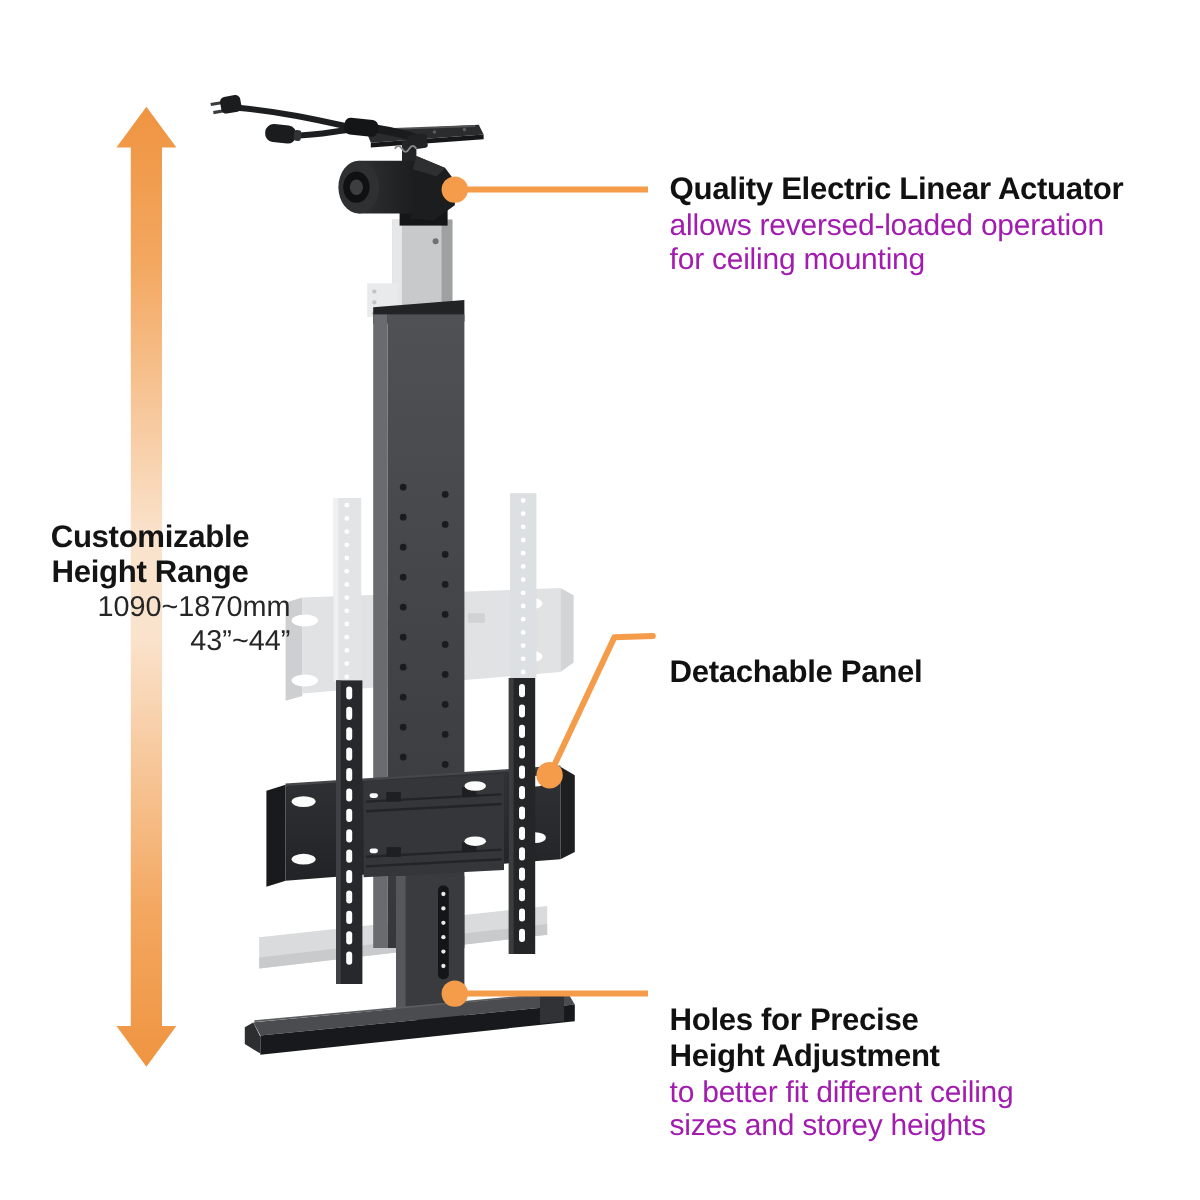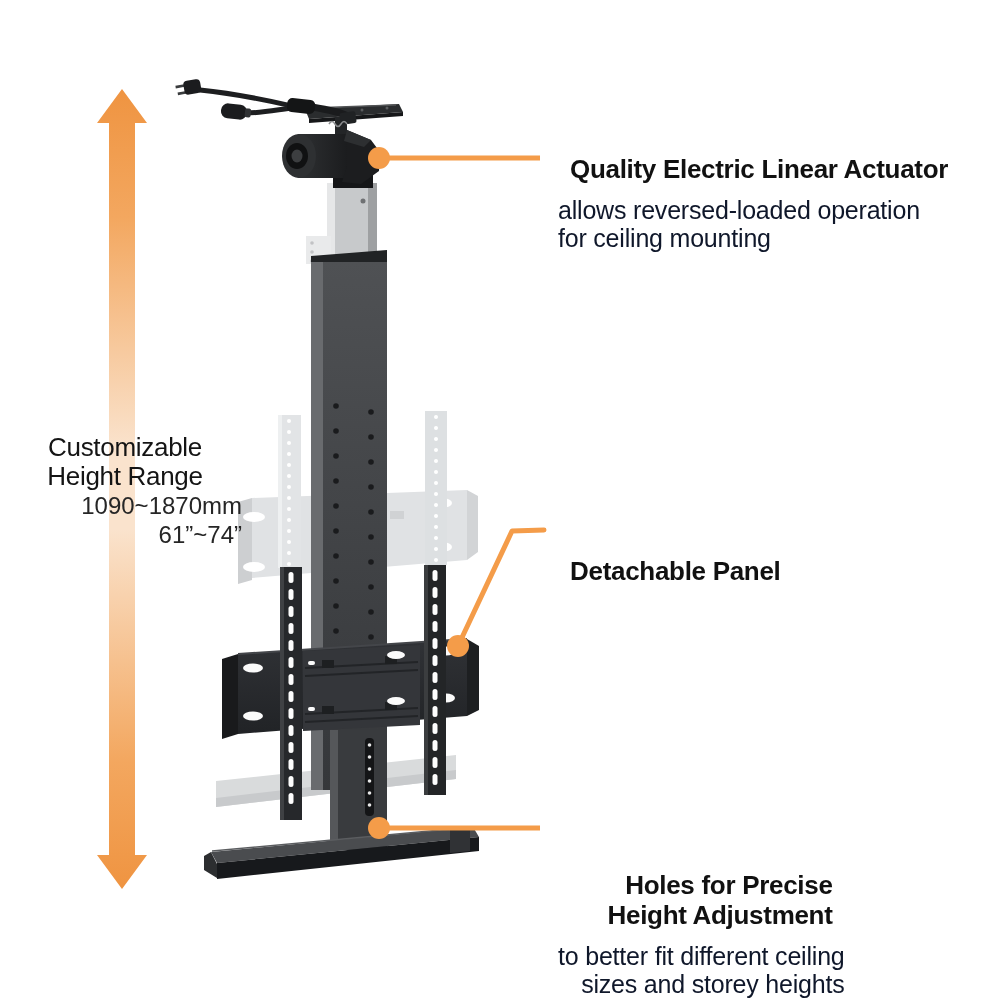--- a/index.html
+++ b/index.html
@@ -4,34 +4,34 @@
 <style>
   html,body{margin:0;padding:0;}
   body{
     width:1000px;height:1000px;background:#ffffff;position:relative;overflow:hidden;
     font-family:"Liberation Sans",sans-serif;
   }
   .canvas{position:absolute;inset:0;width:1000px;height:1000px;}
   svg.art{position:absolute;top:0;left:0;display:block;}
   .ann{position:absolute;left:558px;color:#1c1c1c;}
   .ann h3{
-    margin:12px;font-size:26px;line-height:30px;font-weight:700;color:#111111;
+    margin:0;font-size:26px;line-height:30px;font-weight:700;color:#111111;
     white-space:pre-line;letter-spacing:-0.3px;
   }
   .ann p{
-    margin:2px 0 0;font-size:25px;line-height:28px;font-weight:400;color:#0f172a;
+    margin:2px 0 0;font-size:25px;line-height:28px;font-weight:400;color:#a21caf;
     white-space:pre-line;letter-spacing:-0.2px;
   }
   #ann-actuator{top:142px;}
   #ann-panel{top:544px;}
-  #ann-holes{top:858px;text-align:right;}
+  #ann-holes{top:834px;}
   .range-label{
     position:absolute;left:8px;top:433px;width:234px;text-align:center;color:#141414;z-index:5;
   }
-  .range-label .t{font-size:26px;font-weight:400;line-height:29px;white-space:pre-line;letter-spacing:-0.3px;}
+  .range-label .t{font-size:26px;font-weight:700;line-height:29px;white-space:pre-line;letter-spacing:-0.3px;}
   .range-label .v{font-size:24px;font-weight:400;line-height:29px;color:#262626;text-align:right;}
 </style>
 </head>
 <body>
 
 <div class="canvas">
 
   <svg class="art" width="1000" height="1000" viewBox="0 0 1000 1000">
     <defs>
       <linearGradient id="agrad" x1="0" y1="89" x2="0" y2="889" gradientUnits="userSpaceOnUse">
@@ -283,21 +283,21 @@
     <g stroke="#F49C49" stroke-width="5">
       <line x1="382" y1="828" x2="540" y2="828"></line>
       <circle cx="379" cy="828" r="11" fill="#F49C49" stroke="none"></circle>
     </g>
   </svg>
 
   <div class="range-label">
     <div class="t">Customizable
 Height Range</div>
     <div class="v">1090~1870mm</div>
-    <div class="v">61”~74”</div>
+    <div class="v">43”~44”</div>
   </div>
 
   <div class="ann" id="ann-actuator">
     <h3>Quality Electric Linear Actuator</h3>
     <p>allows reversed-loaded operation
 for ceiling mounting</p>
   </div>
 
   <div class="ann" id="ann-panel">
     <h3>Detachable Panel</h3>

